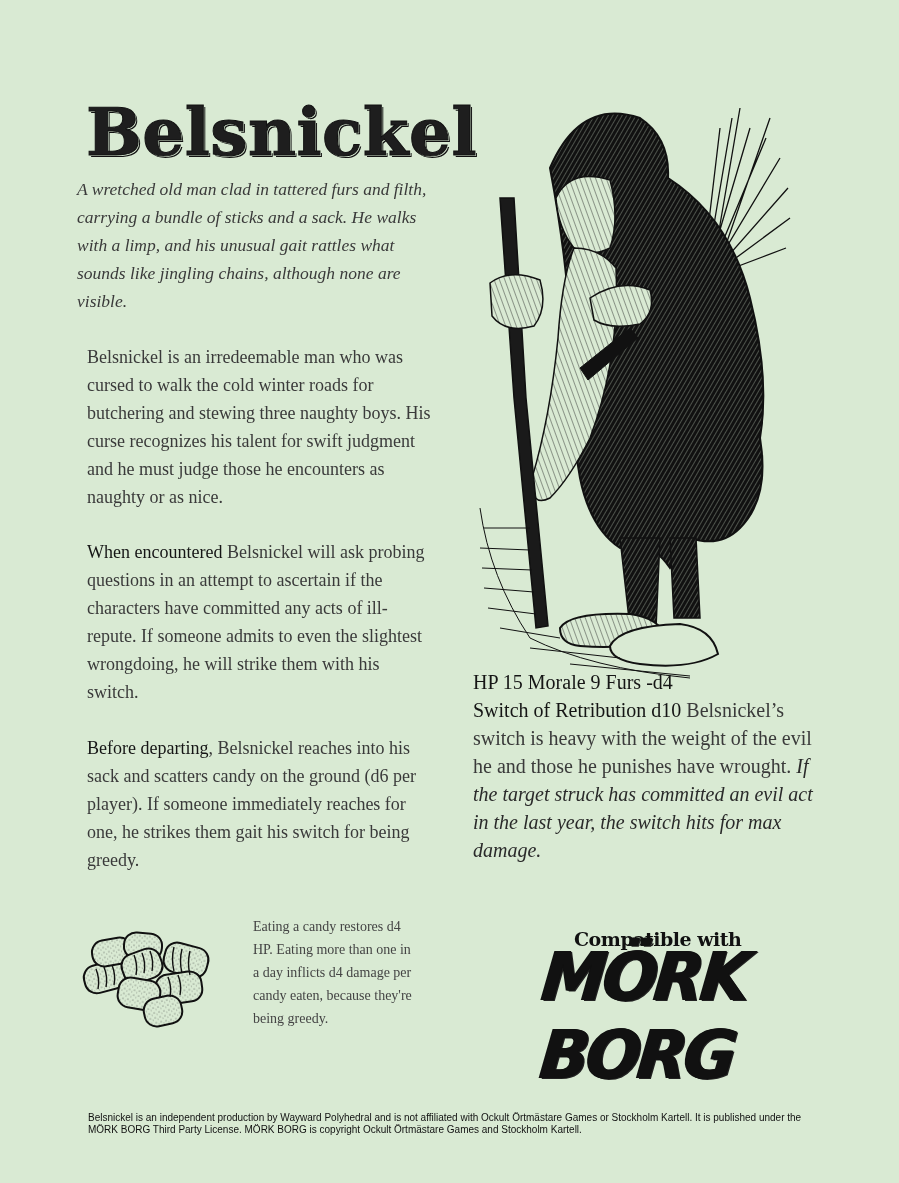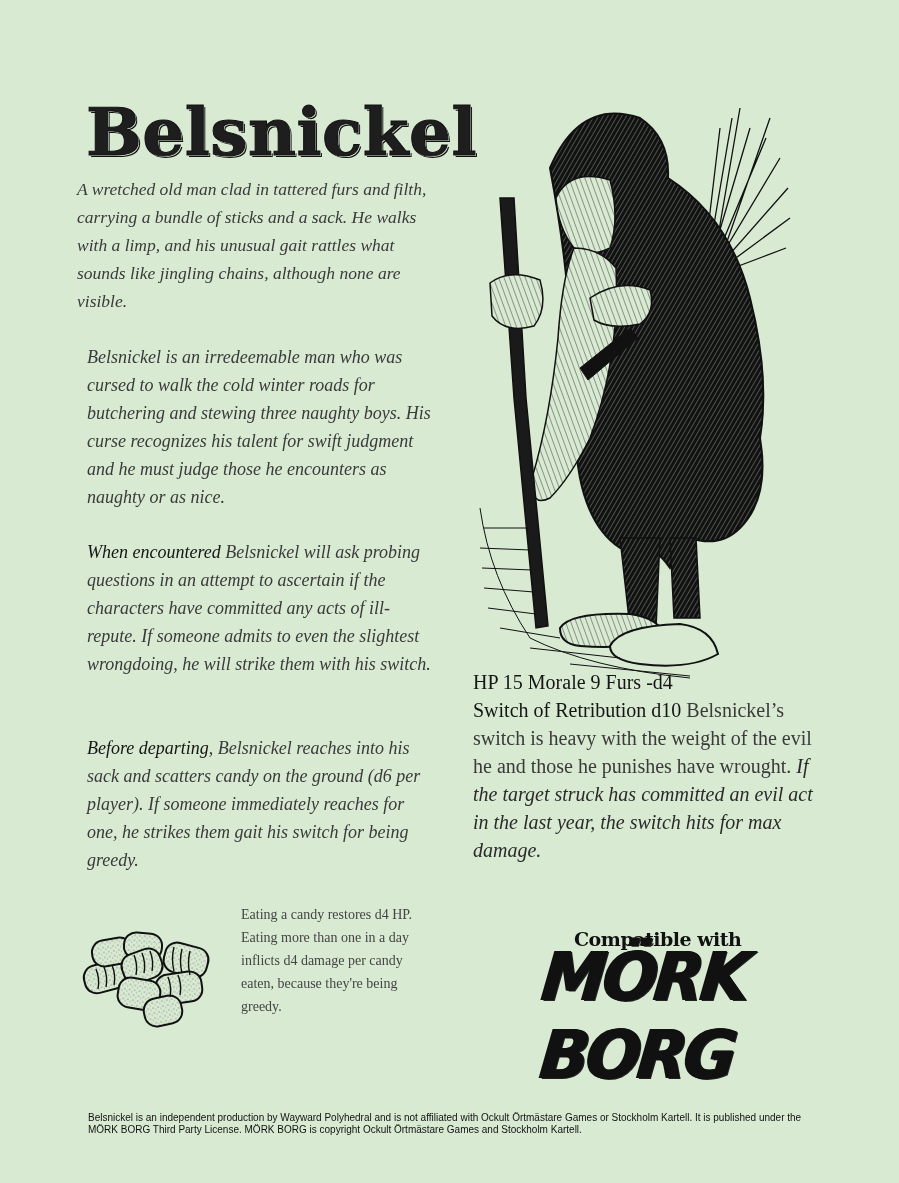--- a/index.html
+++ b/index.html
@@ -41,21 +41,20 @@
       width: 350px;
       font-style: italic;
       font-size: 17.5px;
       color: #3a3a3a;
     }
     .para {
       left: 87px;
       width: 345px;
       font-size: 18px;
       margin: 0;
-      font-style: italic;
     }
     .para b, .stats b {
       font-weight: normal;
       color: #151515;
     }
     .p1 { top: 343px; }
     .p2 { top: 538px; }
     .p3 { top: 734px; }
 
     .candy-art {
@@ -74,21 +73,21 @@
     .candy-title {
       font-size: 18px;
       line-height: 26px;
       color: #1e1e1e;
       margin: 0;
     }
     .candy-body {
       font-size: 14px;
       line-height: 23px;
       color: #444;
-      margin: 0;
+      margin: 12px;
     }
 
     .illustration {
       position: absolute;
       left: 470px;
       top: 98px;
       width: 340px;
       height: 592px;
     }
 

